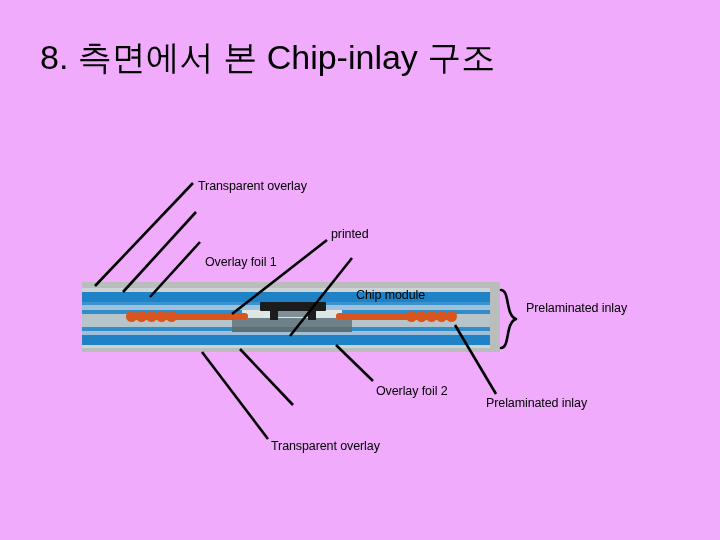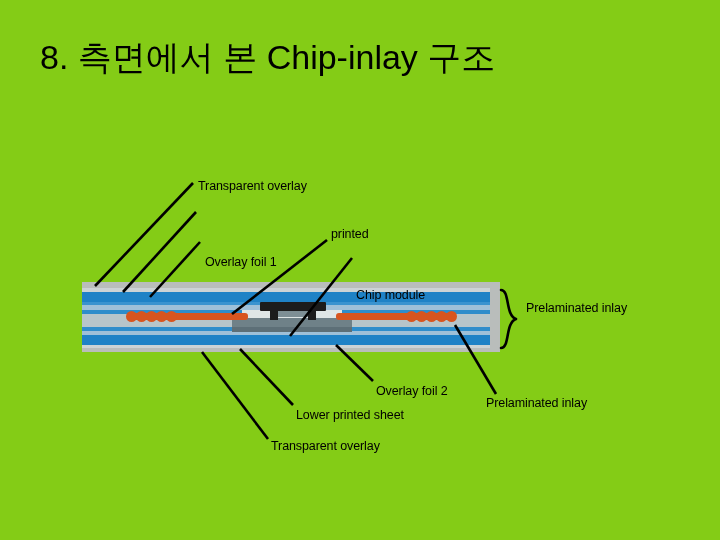--- a/index.html
+++ b/index.html
@@ -14,21 +14,21 @@
     overflow: hidden;
     font-family: "Liberation Sans", sans-serif;
     color: #000000;
   }
 
   #slide {
     position: absolute;
     left: 0; top: 0;
     width: 720px;
     height: 540px;
-    background: #84cc16;
+    background: #f0abfc;
   }
 
   
   #slide-title {
     position: absolute;
     left: 40px;
     top: 38px;
     width: 650px;
     font-size: 34px;
     font-weight: 400;
@@ -175,21 +175,20 @@
 
 
   <div class="lbl" style="left:205px; top:254px;">Overlay foil 1</div>
 
   <div class="lbl" style="left:331px; top:226px;">printed</div>
 
   <div class="lbl" style="left:356px; top:251px;margin-top:36px;">Chip module</div>
 
   <div class="lbl" style="left:376px; top:383px;">Overlay foil 2</div>
 
-  <div class="lbl" style="left:296px; top:407px;">Lower printed sheet</div>
 
   <div class="lbl" style="left:271px; top:438px;">Transparent overlay</div>
 
   <div class="lbl" style="left:486px; top:395px;">Prelaminated inlay</div>
 
   <div class="lbl two-line" style="left:526px; top:300px;">
     <div>Prelaminated inlay</div>
   </div>
 
 </div>

